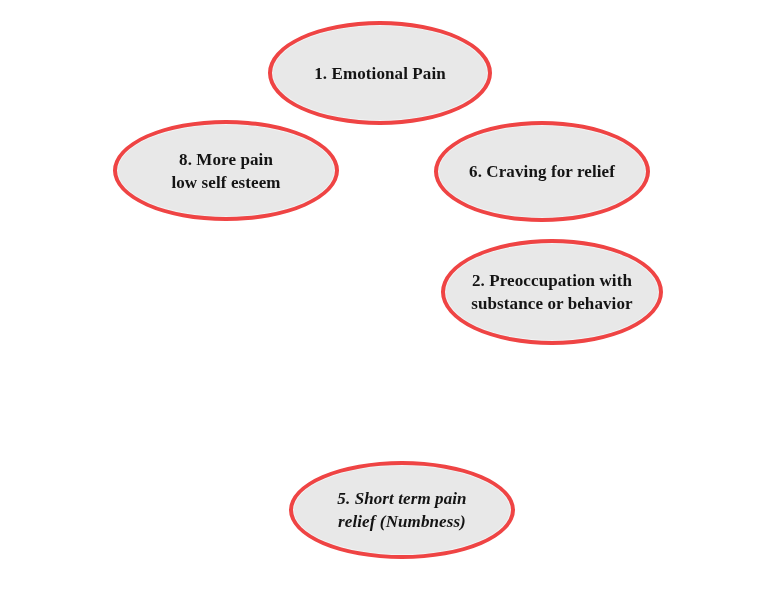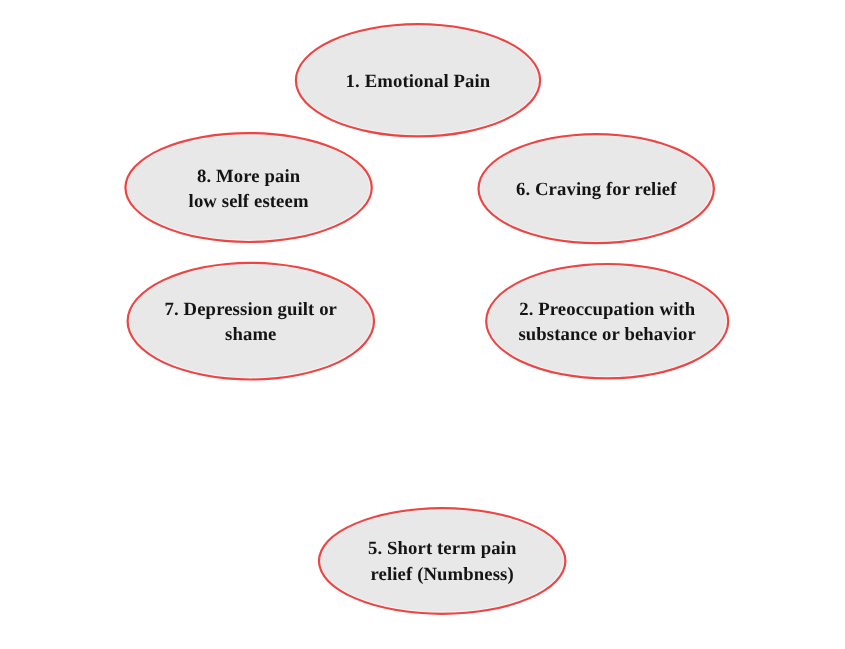--- a/index.html
+++ b/index.html
@@ -10,21 +10,21 @@
   .canvas {
     position: relative;
     width: 768px;
     height: 590px;
     background: #ffffff;
     overflow: hidden;
     font-family: "Liberation Serif", "DejaVu Serif", serif;
   }
   .ellipse {
     position: absolute;
-    border: 2px solid #ef4444;
+    border: 4px solid #ef4444;
     border-radius: 50%;
     background: #e8e8e8;
     box-shadow: inset 0 0 0 1px #f3f3f3;
     display: flex;
     align-items: center;
     justify-content: center;
     box-sizing: border-box;
     text-align: center;
   }
   .ellipse .label {
@@ -37,21 +37,21 @@
     letter-spacing: 0.1px;
   }
   
   .node-1 { left: 268px; top:  21px; width: 224px; height: 104px; }
   .node-2 { left: 434px; top: 121px; width: 216px; height: 101px; }
   .node-8 { left: 113px; top: 120px; width: 226px; height: 101px; align-items: center; }
   .node-3 { left: 441px; top: 239px; width: 222px; height: 106px; }
   .node-7 { left: 115px; top: 238px; width: 226px; height: 108px; }
   .node-4 { left: 440px; top: 360px; width: 220px; height: 104px; }
   .node-6 { left: 130px; top: 359px; width: 226px; height: 106px; }
-  .node-5 { left: 289px; top: 461px; width: 226px; height:  98px; }
+  .node-5 { left: 289px; top: 461px; width: 226px; height:  98px; font-style: italic; }
 </style>
 </head>
 <body>
 
 <div class="canvas">
 
   <div class="ellipse node-1">
     <span class="label">1. Emotional Pain</span>
   </div>
 
@@ -64,22 +64,19 @@
 substance or behavior</span>
   </div>
 
 
   <div class="ellipse node-5">
     <span class="label">5. Short term pain
 relief (Numbness)</span>
   </div>
 
 
-  <div class="ellipse node-7">
-    <span class="label">7. Depression guilt or shame</span>
-  </div>
 
   <div class="ellipse node-8">
     <span class="label">8. More pain
 low self esteem</span>
   </div>
 
 </div>
 
 </body></html>

